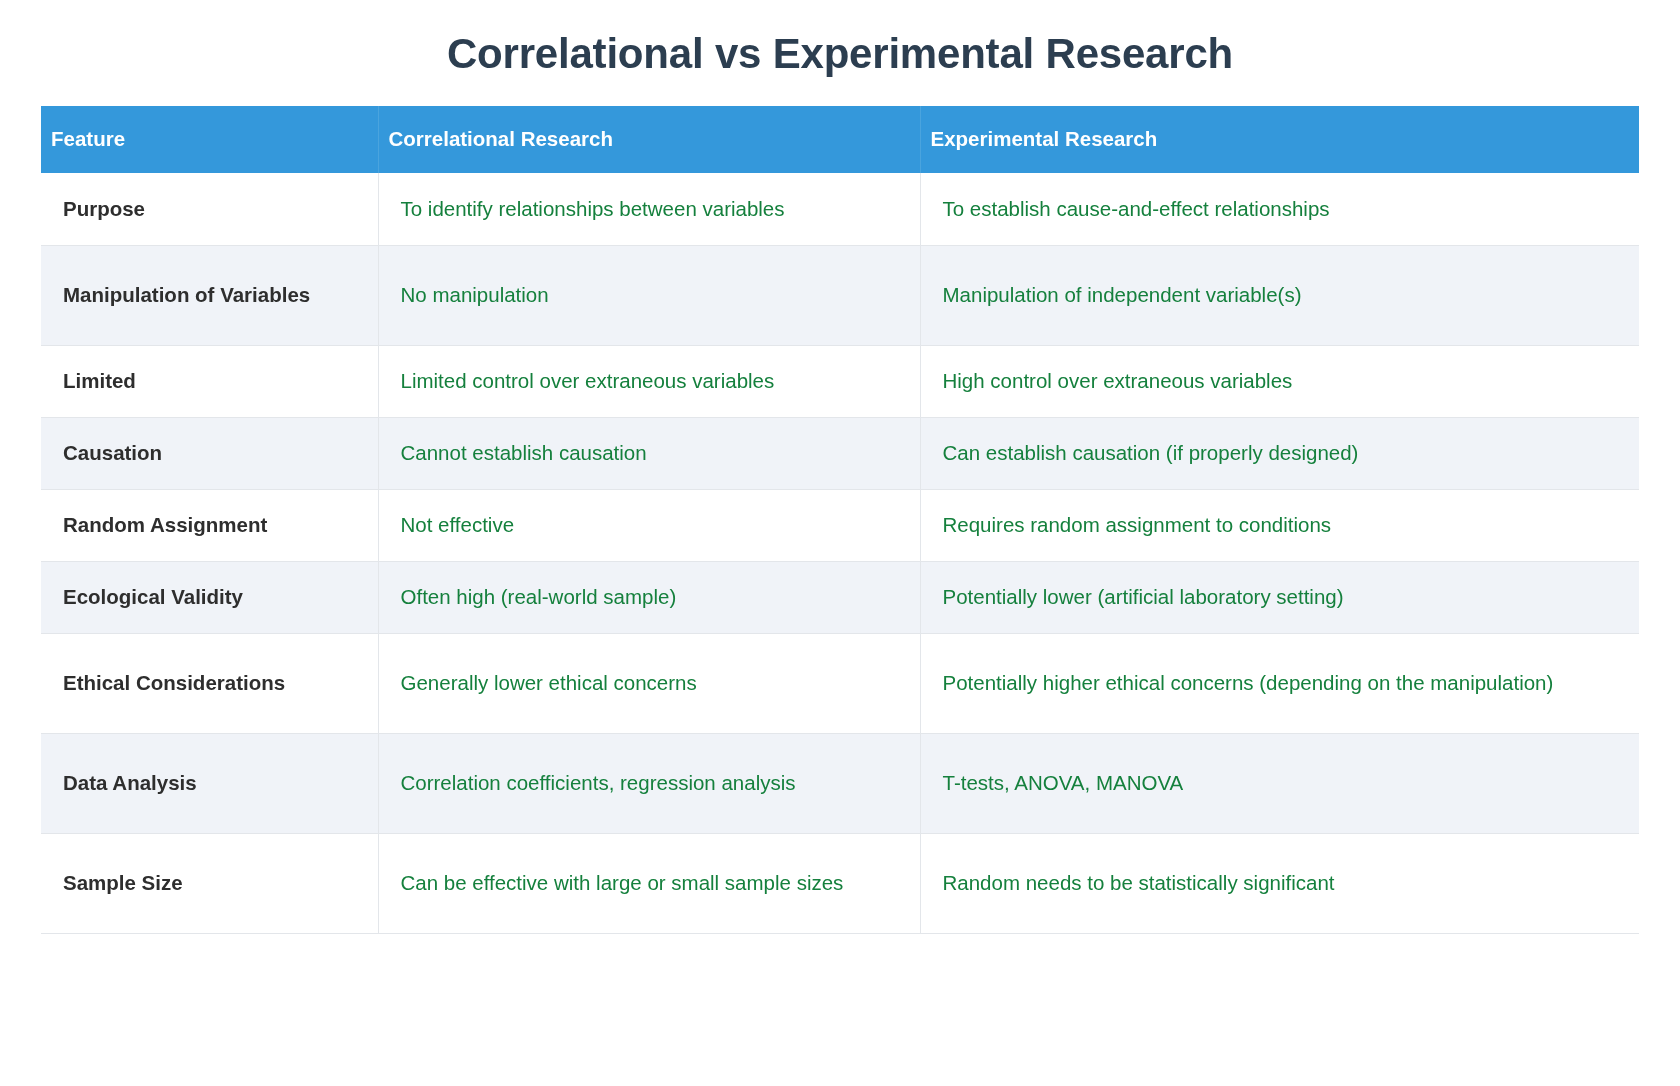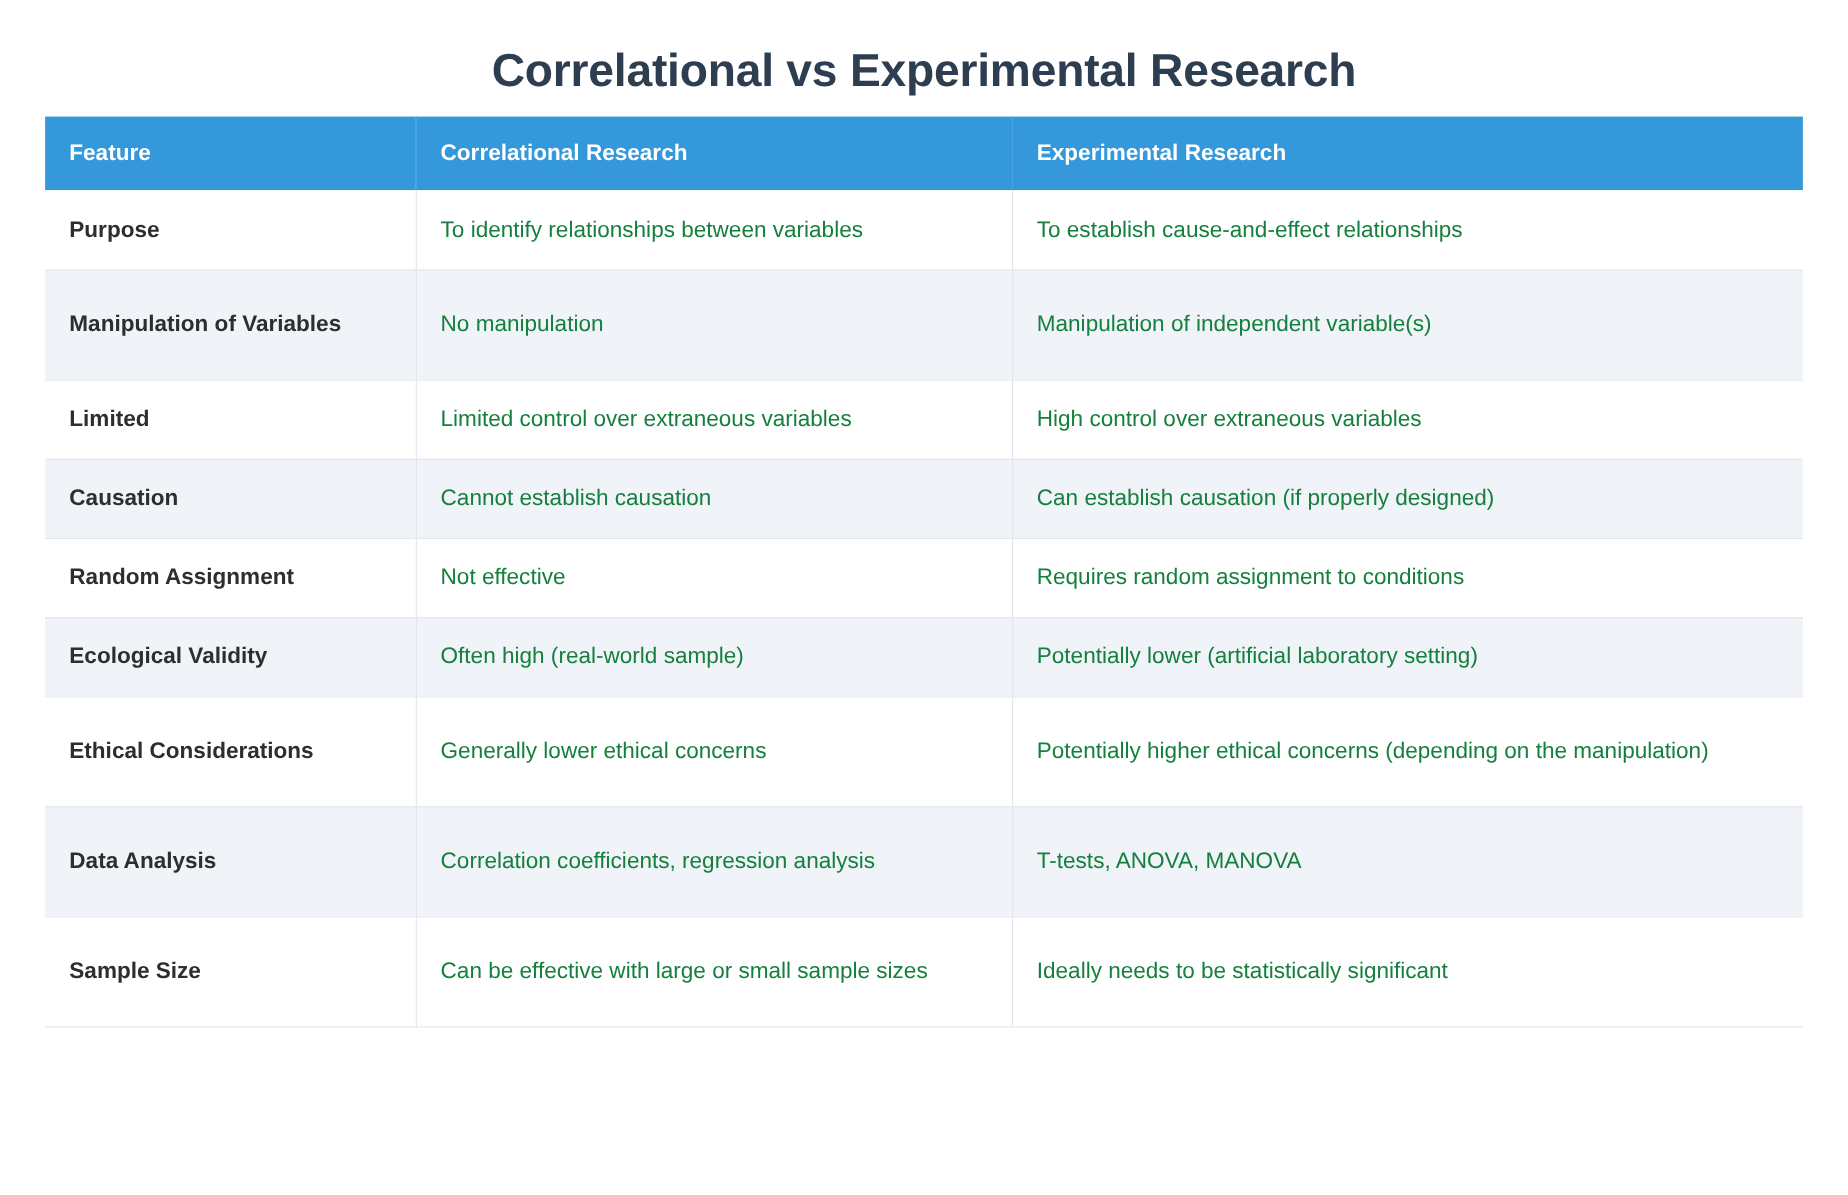--- a/index.html
+++ b/index.html
@@ -21,21 +21,21 @@
     box-sizing: border-box;
   }
 
   .page-title {
     text-align: center;
     color: #2c3e50;
     font-size: 42px;
     font-weight: bold;
     letter-spacing: -0.2px;
     margin: 0;
-    padding-top: 39px;
+    padding-top: 29px;
     line-height: 1.2;
   }
 
   .table-wrap {
     position: absolute;
     left: 41px;
     top: 106px;
     width: 1598px;
   }
 
@@ -49,21 +49,21 @@
   table.compare col.c1 { width: 337px; }
   table.compare col.c2 { width: 542px; }
   table.compare col.c3 { width: 719px; }
 
   thead th {
     background: #3498db;
     color: #ffffff;
     font-size: 20.5px;
     font-weight: bold;
     text-align: left;
-    padding: 21px 22px 22px 22px;
+    padding: 21px 22px 22px 10px;
     vertical-align: middle;
     border: none;
     border-right: 1px solid #4aa4de;
     height: 30px;
     box-sizing: border-box;
   }
   thead th:last-child { border-right: none; }
 
   tbody td {
     font-size: 20.5px;
@@ -146,19 +146,19 @@
           <td>Potentially higher ethical concerns (depending on the manipulation)</td>
         </tr>
         <tr class="h-tall">
           <td class="feature-cell">Data Analysis</td>
           <td>Correlation coefficients, regression analysis</td>
           <td>T-tests, ANOVA, MANOVA</td>
         </tr>
         <tr class="h-tall">
           <td class="feature-cell">Sample Size</td>
           <td>Can be effective with large or small sample sizes</td>
-          <td>Ideally needs to be statistically significant</td>
+          <td>Random needs to be statistically significant</td>
         </tr>
       </tbody>
     </table>
   </div>
 
 </div>
 
 </body></html>

